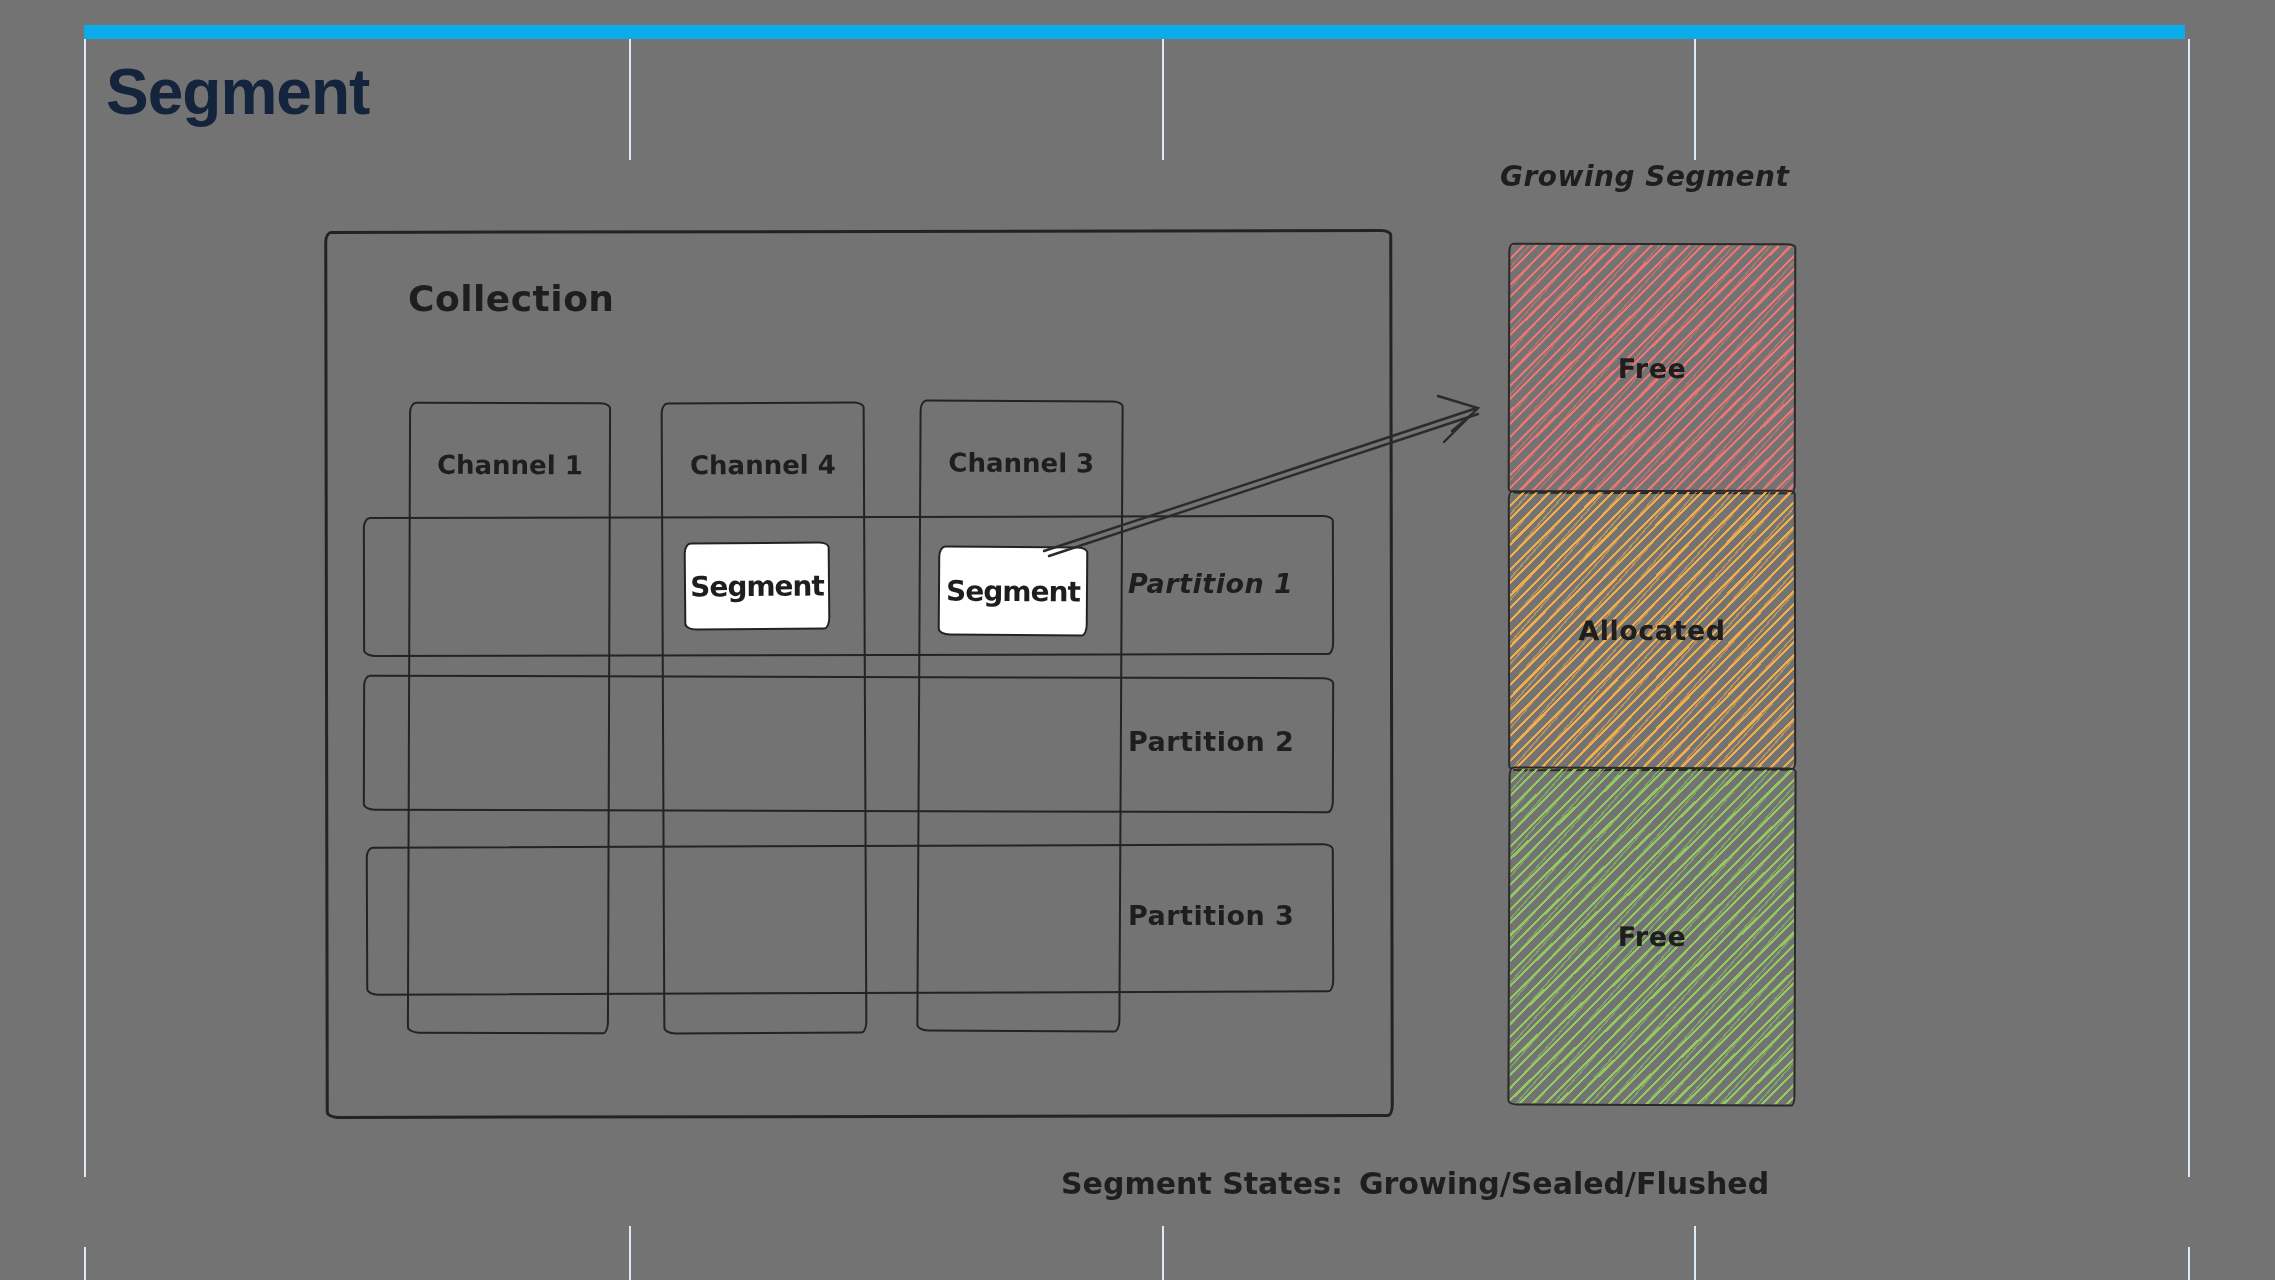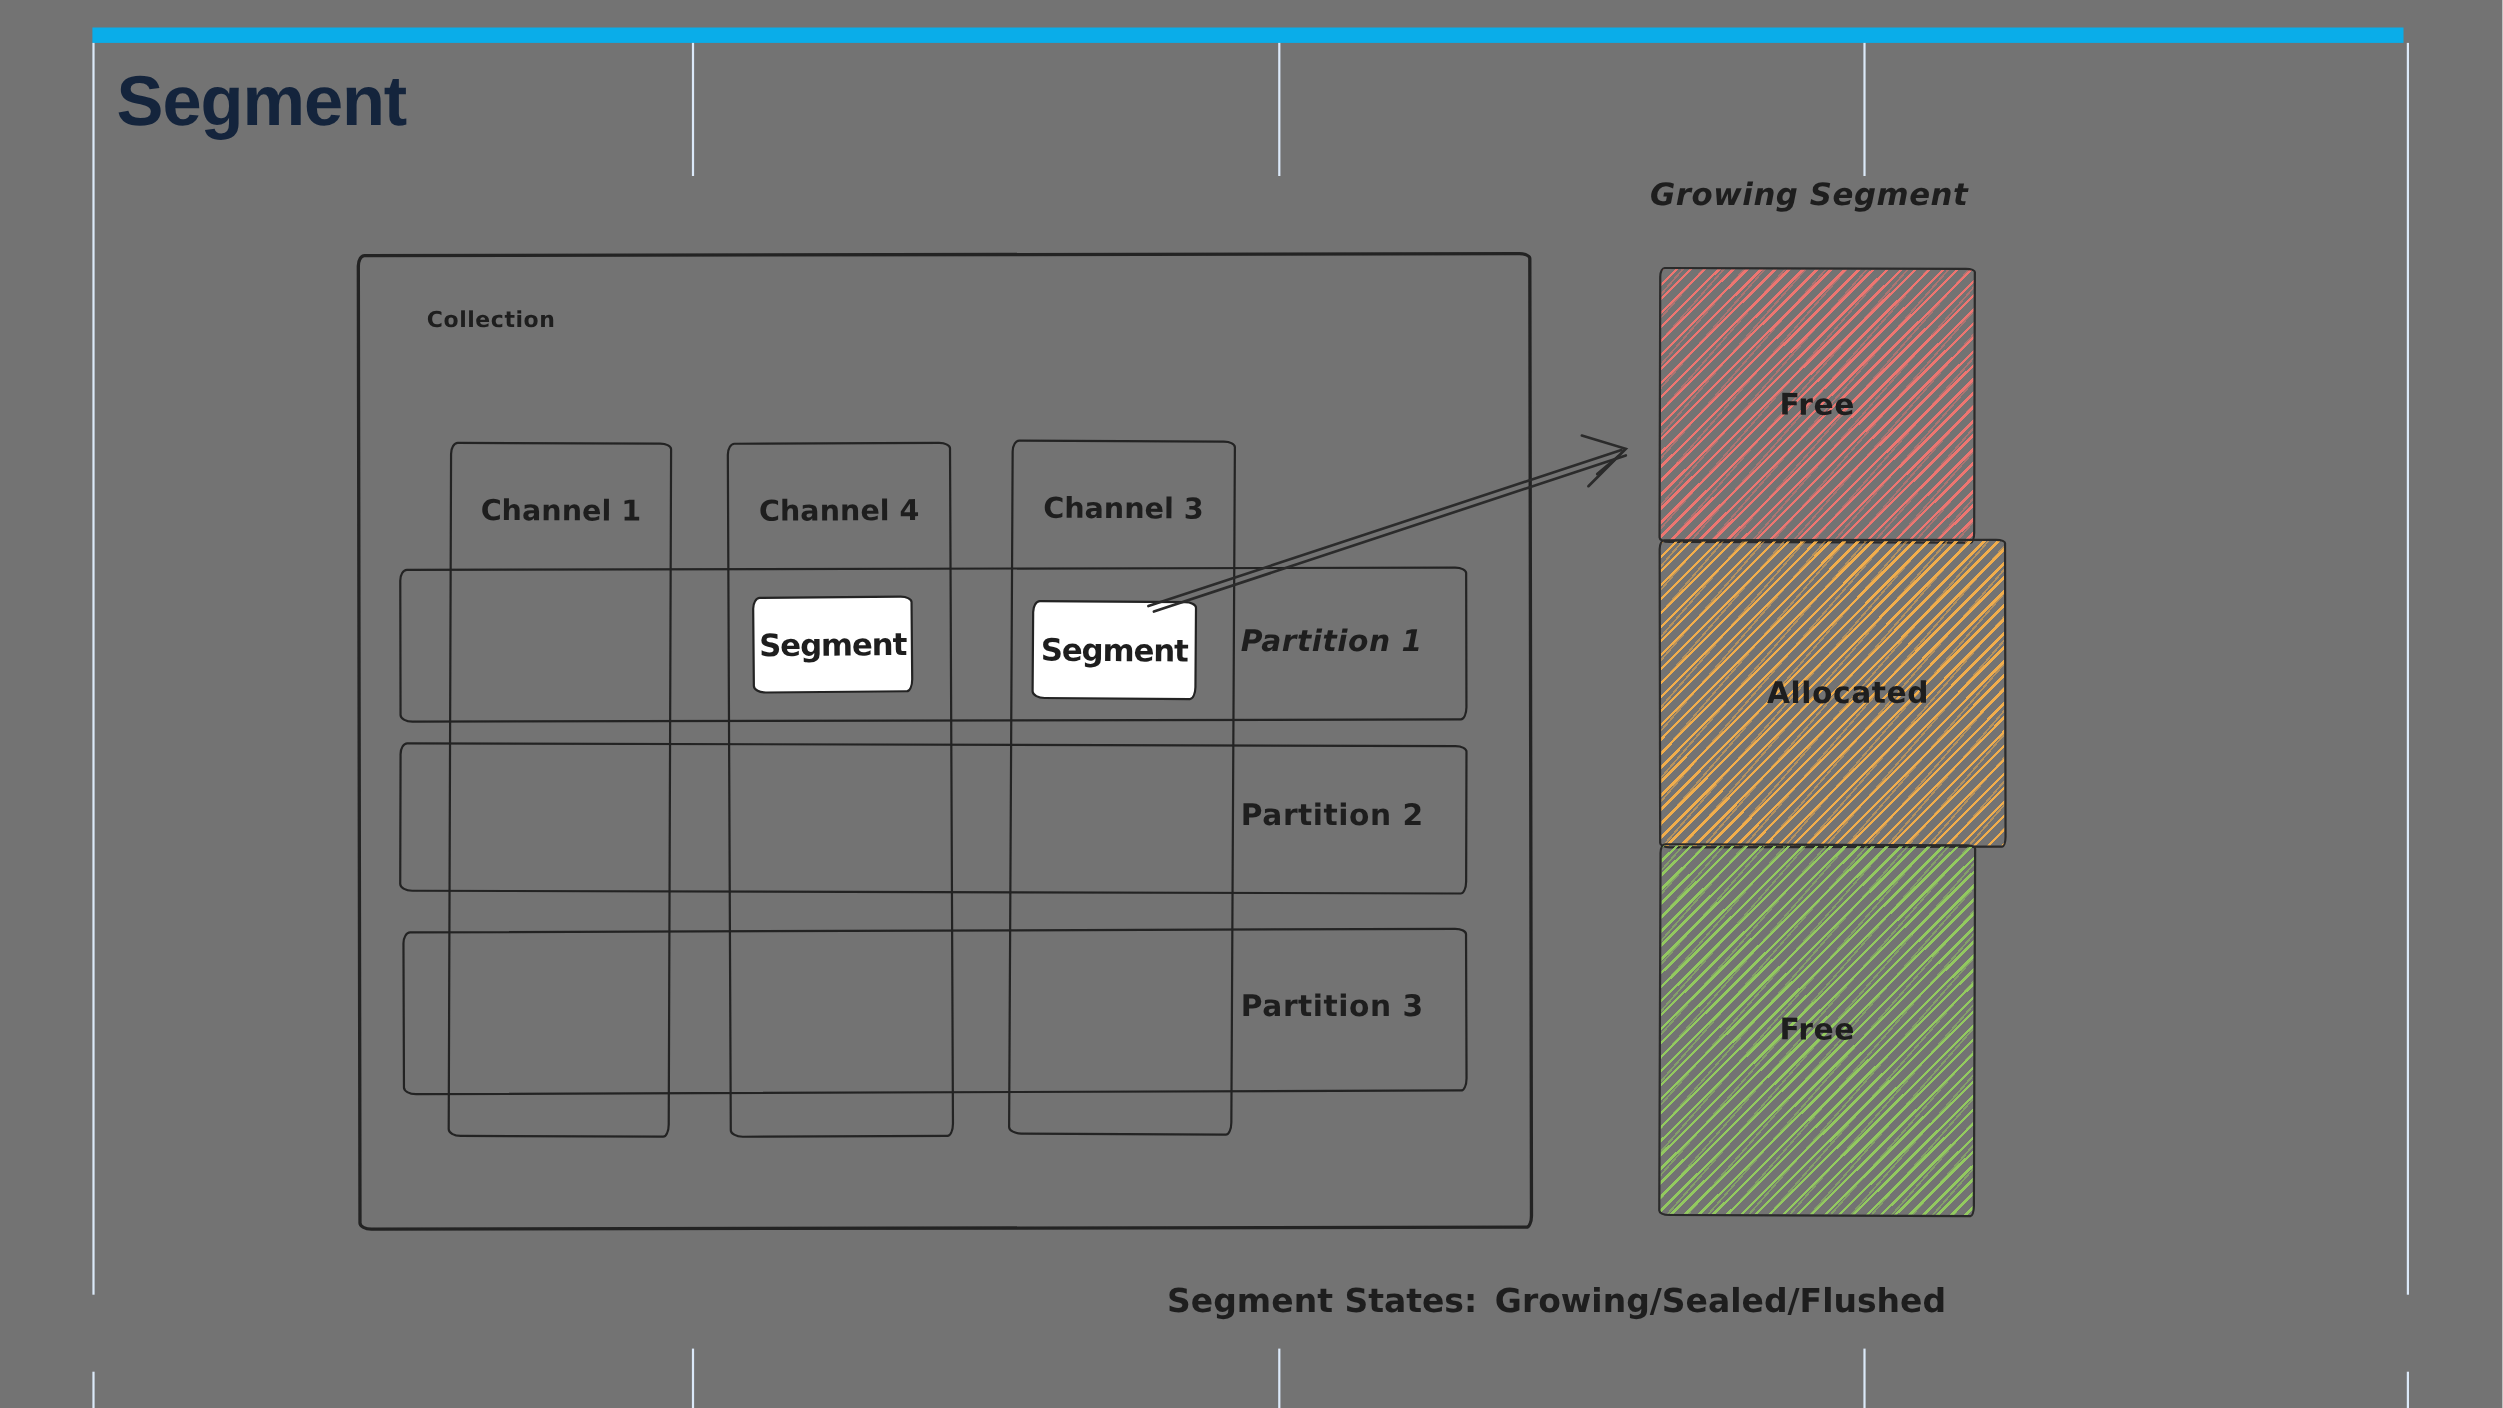--- a/index.html
+++ b/index.html
@@ -27,21 +27,21 @@
     font-size:64px;font-weight:bold;letter-spacing:-1px;color:#14243c;line-height:1.15;
   }
   
   .hand{font-family:"DejaVu Sans",sans-serif;font-weight:bold;color:#1e1e1e;}
   .sketch-box{
     position:absolute;border:3px solid #232323;background:transparent;
     border-radius:7px 11px 6px 12px / 11px 6px 12px 7px;
   }
   .thin{border-width:2.5px;}
   .collection-box{left:325px;top:230px;width:1062px;height:882px;transform:rotate(-0.1deg);}
-  .collection-label{position:absolute;left:388px;top:278px;font-size:20px;letter-spacing:0.5px;}
+  .collection-label{position:absolute;left:408px;top:278px;font-size:36px;letter-spacing:0.5px;}
   .channel-box{top:402px;height:628px;}
   .ch1{left:408px;width:198px;transform:rotate(0.2deg);}
   .ch2{left:662px;width:200px;transform:rotate(-0.25deg);}
   .ch3{left:918px;width:200px;top:400px;transform:rotate(0.3deg);}
   .channel-label{position:absolute;top:46px;left:0;width:100%;text-align:center;font-size:26px;}
   .partition-row{left:363px;width:967px;}
   .p1{top:516px;height:136px;transform:rotate(-0.12deg);}
   .p2{top:676px;height:132px;transform:rotate(0.15deg);}
   .p3{left:366px;top:845px;width:964px;height:145px;transform:rotate(-0.2deg);}
   .partition-label{position:absolute;left:1128px;font-size:27px;letter-spacing:0.5px;}
@@ -62,21 +62,20 @@
   .gs-label{font-size:27px;letter-spacing:0.5px;}
   .b-used{top:243px;height:247px;transform:rotate(0.15deg);
     background:
       repeating-linear-gradient(135deg, rgba(243,118,113,0.95) 0 2.2px, transparent 2.2px 9px),
       repeating-linear-gradient(131deg, rgba(243,118,113,0.45) 0 1.6px, transparent 1.6px 14px);
   }
   .b-allocated{top:490px;height:277px;transform:rotate(-0.1deg);
     background:
       repeating-linear-gradient(135deg, rgba(247,176,74,0.95) 0 2.2px, transparent 2.2px 9px),
       repeating-linear-gradient(131deg, rgba(247,176,74,0.5) 0 1.6px, transparent 1.6px 14px);
-    padding-left: 28px;
   }
   .b-free{top:767px;height:335px;transform:rotate(0.2deg);
     background:
       repeating-linear-gradient(135deg, rgba(148,205,95,0.95) 0 2.2px, transparent 2.2px 9px),
       repeating-linear-gradient(131deg, rgba(148,205,95,0.5) 0 1.6px, transparent 1.6px 14px);
   }
   
   .arrow-svg{position:absolute;left:0;top:0;pointer-events:none;}
   
   .caption{position:absolute;left:1061px;top:1166px;font-size:30px;white-space:nowrap;}

